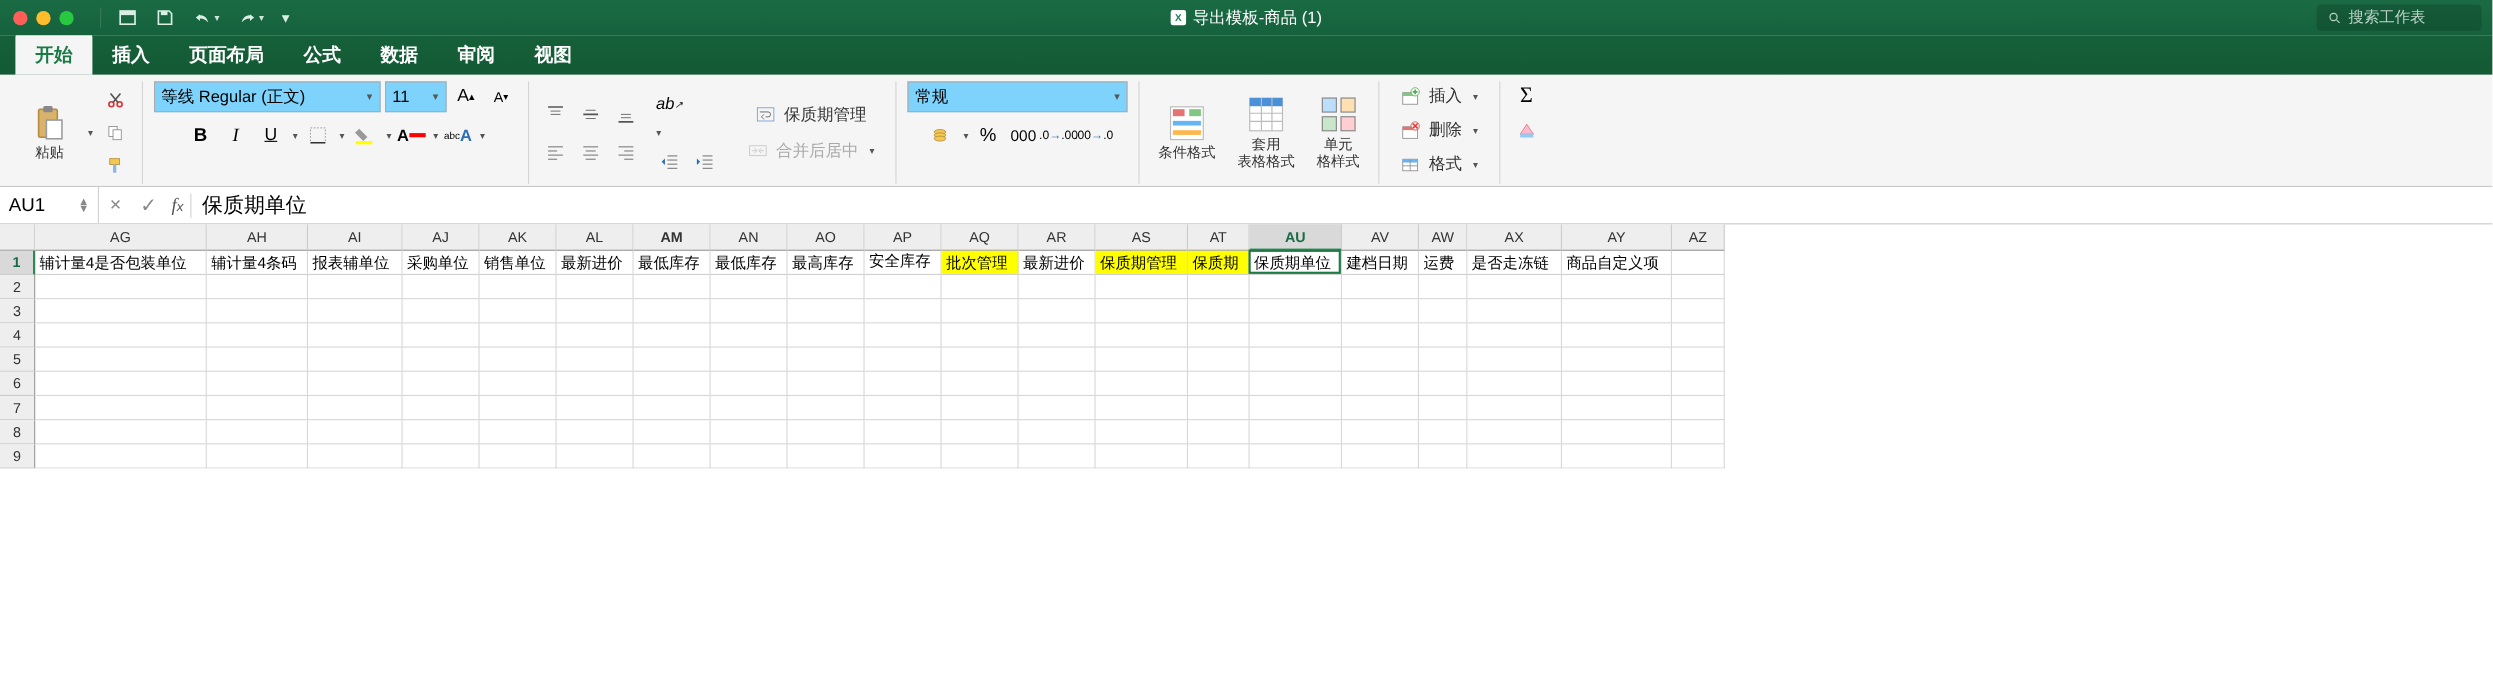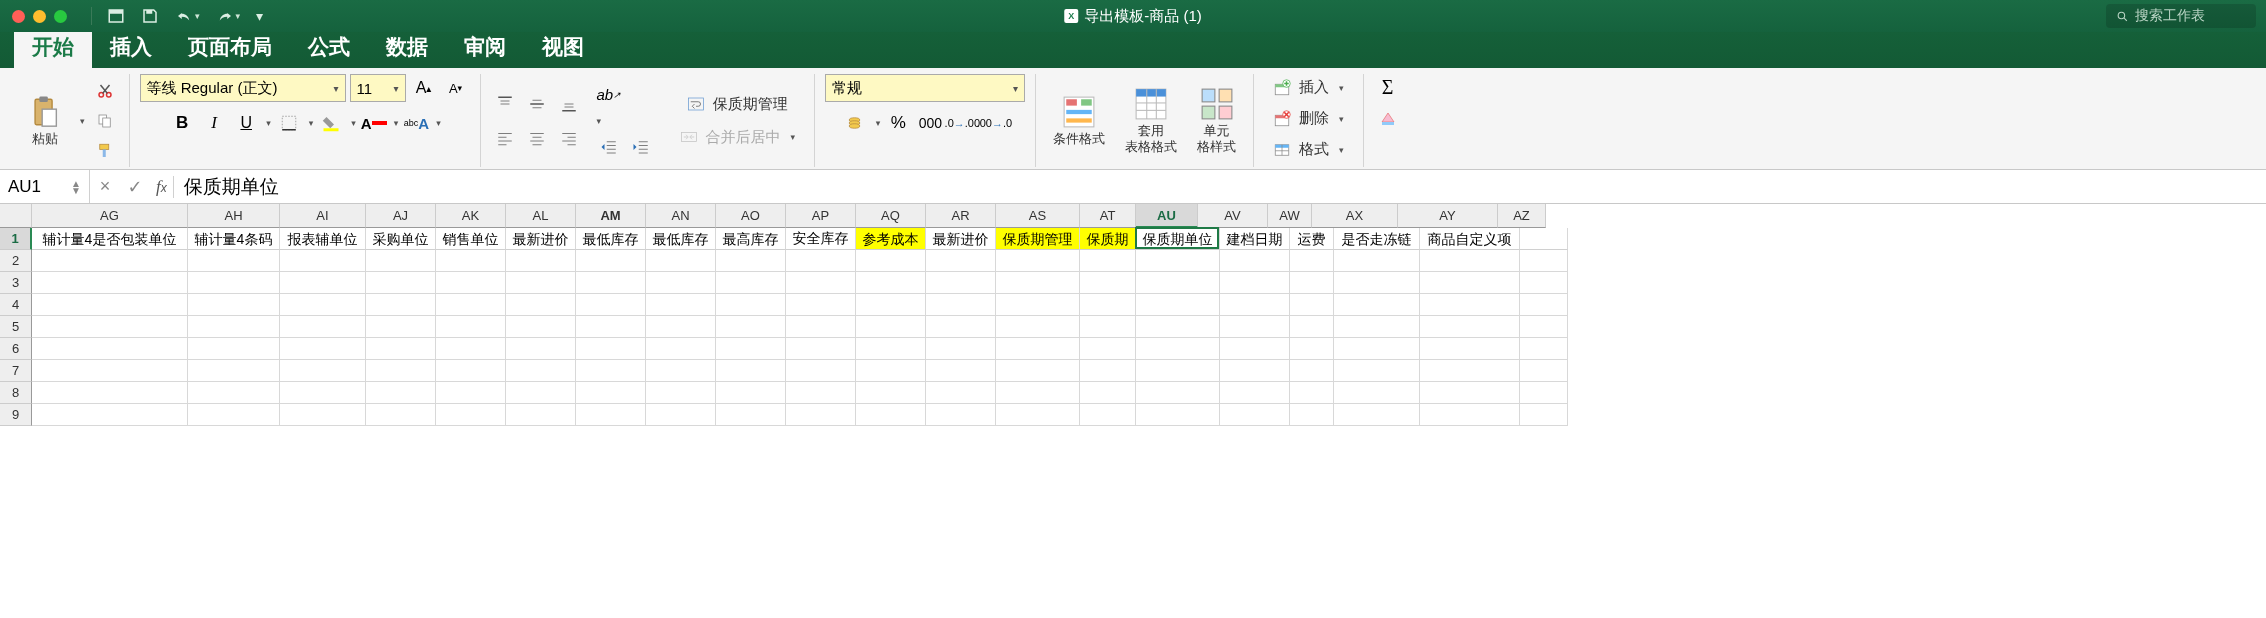--- a/index.html
+++ b/index.html
@@ -13,33 +13,33 @@
   .qat { display: flex; align-items: center; gap: 14px; margin-left: 24px; color: #d8e8df; }
   .qat svg, .qat .qicon { width: 18px; height: 18px; fill: #dbeee3; }
   .qat .sep { width:1px; height:18px; background:#3a7a58; }
   .titlebar .title { position:absolute; left:50%; transform:translateX(-50%); display:flex; align-items:center; gap:6px; font-size:15px; }
   .titlebar .title .xicon { width:14px;height:14px;background:#fff;border-radius:2px;display:flex;align-items:center;justify-content:center;color:#1e7c4e;font-size:9px;font-weight:bold;}
   .searchbox { margin-left:auto; margin-right:10px; display:flex; align-items:center; gap:6px; color:#b9d4c4; font-size:14px; background:rgba(0,0,0,0.15); padding:3px 10px; border-radius:4px; width:150px;}
   .searchbox svg { width:13px;height:13px;fill:#b9d4c4;}
   
   
   .tabbar { height: 36px; background: linear-gradient(#156039,#135a35); display:flex; align-items:flex-end; padding-left:14px; }
-  .tab { padding:7px 18px; color:#fff; font-size:21px; font-weight:600; cursor:pointer; }
+  .tab { padding:7px 18px; color:#fff; font-size:17px; font-weight:600; cursor:pointer; }
   .tab.active { background:#f5f5f5; color:#1a7a47; border-radius:3px 3px 0 0; }
   
   
   .ribbon { background:#f5f5f5; border-bottom:1px solid #c8c8c8; height:102px; display:flex; padding:6px 8px 2px 8px; overflow:hidden;}
   .group { border-right:1px solid #d4d4d4; padding:0 10px; display:flex; flex-direction:column; }
   .group-body { flex:1; display:flex; align-items:center; gap:6px;}
   .btn { display:flex; align-items:center; justify-content:center; border:1px solid transparent; border-radius:3px; cursor:pointer; }
   .bigbtn { flex-direction:column; gap:2px; padding:2px 6px; text-align:center; font-size:13px; color:#333; line-height:1.2;}
   .smbtn { width:28px; height:26px; }
   .row { display:flex; align-items:center; gap:4px; }
   .col { display:flex; flex-direction:column; gap:4px; }
-  .combo { background:#fef9c3; border:1px solid #aaa; height:28px; display:flex; align-items:center; padding:0 6px; font-size:15px; }
+  .combo { background:#7dd3fc; border:1px solid #aaa; height:28px; display:flex; align-items:center; padding:0 6px; font-size:15px; }
   .combo .arrow { margin-left:auto; font-size:10px; color:#555;}
   .dd { font-size:9px; color:#555; margin-left:2px;}
   
   
   .ic { width:18px; height:18px; display:block;}
   .ic-lg { width:34px; height:34px;}
   
   
   .fbar { height:34px; border-bottom:1px solid #c8c8c8; display:flex; align-items:center; background:#fff;}
   .namebox { width:90px; padding:0 8px; font-size:17px; border-right:1px solid #d0d0d0; height:100%; display:flex; align-items:center;}
@@ -51,21 +51,21 @@
   
   
   .sheet { display:flex; }
   .rowhdrs { flex:none;}
   .colhdrbar { display:flex; height:24px;}
   .corner { width:32px; height:24px; background:#eee; border-right:1px solid #ccc; border-bottom:1px solid #999;}
   .colhdr { height:24px; background:#eee; border-right:1px solid #ccc; border-bottom:1px solid #999; text-align:center; font-size:13px; color:#333; line-height:24px;}
   .colhdr.sel { background:#d9d9d9; border-bottom:2px solid #2a8a54; font-weight:bold; color:#1a6b44;}
   .rowhdr { width:32px; height:22px; background:#eee; border-right:1px solid #999; border-bottom:1px solid #ccc; text-align:center; font-size:13px; color:#333; line-height:22px;}
   .rowhdr.sel { background:#d9d9d9; border-right:2px solid #2a8a54; font-weight:bold; color:#1a6b44;}
-  .gridbody { position:relative;text-align:center;}
+  .gridbody { position:relative;}
   .gridrow { display:flex; height:22px;}
   .cell { height:22px; border-right:1px solid #d8d8d8; border-bottom:1px solid #d8d8d8; font-size:14px; padding:0 4px; line-height:22px; overflow:hidden; white-space:nowrap; color:#000;}
   .hrow .cell { border-bottom:1px solid #d0d0d0;}
   .hl { background:#ffff00;}
   .selring { position:absolute; border:2px solid #1f7a46; pointer-events:none;}
   
   .wrapbtn { display:flex; align-items:center; gap:8px; font-size:15px; color:#333; padding:3px 8px;}
   .wrapbtn.dim { color:#aaa;}
   .wrapbtn.dim svg { opacity:.45;}
 </style>
@@ -449,21 +449,21 @@
       <div class="colhdr" style="width: 70px;">AK</div>
       <div class="colhdr" style="width: 70px;">AL</div>
       <div class="colhdr" style="width: 70px; font-weight: bold;">AM</div>
       <div class="colhdr" style="width: 70px;">AN</div>
       <div class="colhdr" style="width: 70px;">AO</div>
       <div class="colhdr" style="width: 70px;">AP</div>
       <div class="colhdr" style="width: 70px;">AQ</div>
       <div class="colhdr" style="width: 70px;">AR</div>
       <div class="colhdr" style="width: 84px;">AS</div>
       <div class="colhdr" style="width: 56px;">AT</div>
-      <div class="colhdr sel" style="width: 62px;">AU</div>
+      <div class="colhdr sel" style="width: 84px;">AU</div>
       <div class="colhdr" style="width: 70px;">AV</div>
       <div class="colhdr" style="width: 44px;">AW</div>
       <div class="colhdr" style="width: 86px;">AX</div>
       <div class="colhdr" style="width: 100px;">AY</div>
       <div class="colhdr" style="width: 48px;">AZ</div>
     </div>
   <div class="sheet">
     <div class="rowhdrs" id="rowhdrs">
         <div class="rowhdr sel">1</div>
         <div class="rowhdr">2</div>
@@ -480,21 +480,21 @@
           <div class="cell" style="width: 156px;">辅计量4是否包装单位</div>
           <div class="cell" style="width: 92px;">辅计量4条码</div>
           <div class="cell" style="width: 86px;">报表辅单位</div>
           <div class="cell" style="width: 70px;">采购单位</div>
           <div class="cell" style="width: 70px;">销售单位</div>
           <div class="cell" style="width: 70px;">最新进价</div>
           <div class="cell" style="width: 70px;">最低库存</div>
           <div class="cell" style="width: 70px;">最低库存</div>
           <div class="cell" style="width: 70px;">最高库存</div>
           <div class="cell" style="width: 70px; font-family: Liberation Serif, serif;">安全库存</div>
-          <div class="cell hl" style="width: 70px;">参考成本</div>
+          <div class="cell hl" style="width: 70px;">批次管理</div>
           <div class="cell" style="width: 70px;">最新进价</div>
           <div class="cell hl" style="width: 84px;">保质期管理</div>
           <div class="cell hl" style="width: 56px;">保质期</div>
           <div class="cell" style="width: 84px;">保质期单位</div>
           <div class="cell" style="width: 70px;">建档日期</div>
           <div class="cell" style="width: 44px;">运费</div>
           <div class="cell" style="width: 86px;">是否走冻链</div>
           <div class="cell" style="width: 100px;">商品自定义项</div>
           <div class="cell" style="width: 48px;"></div>
         </div>

